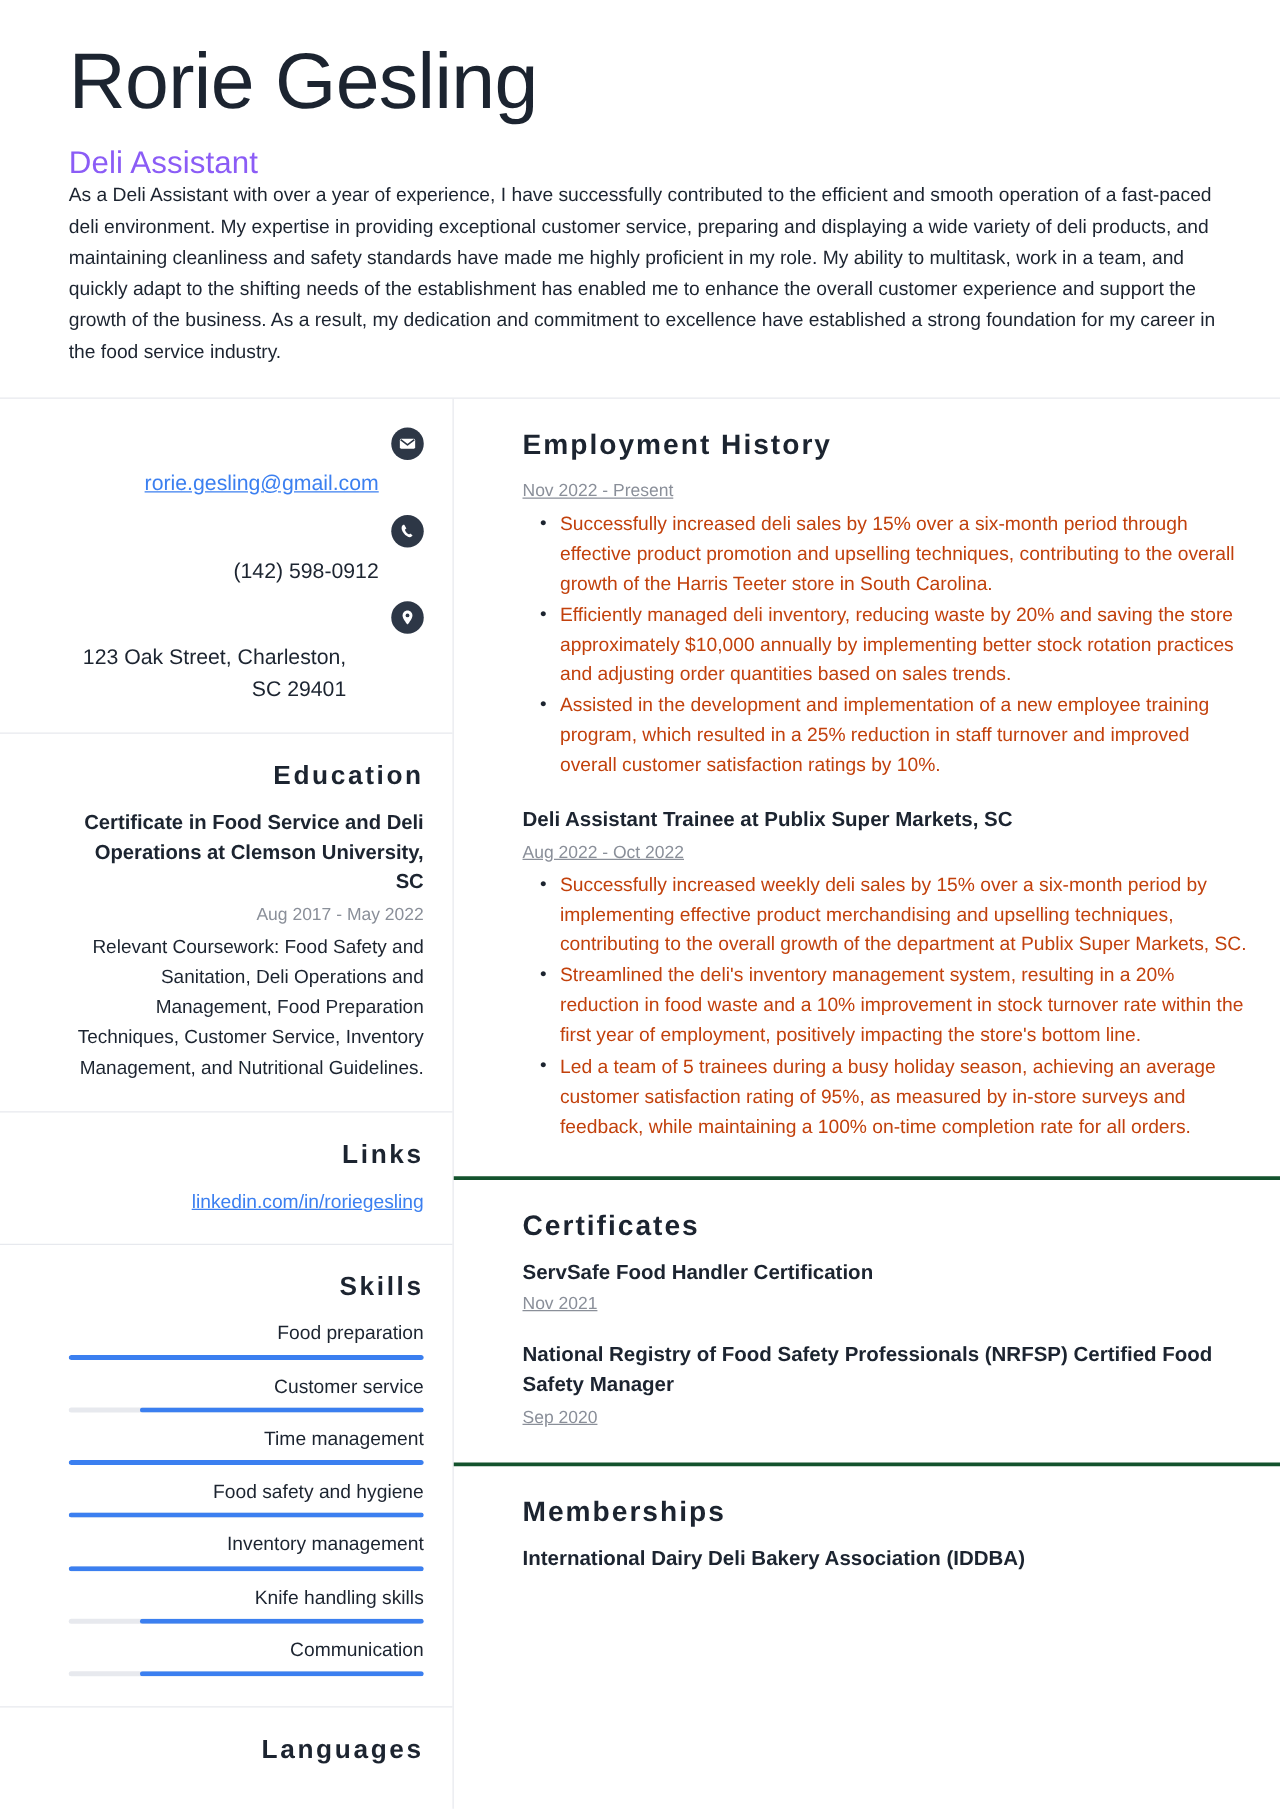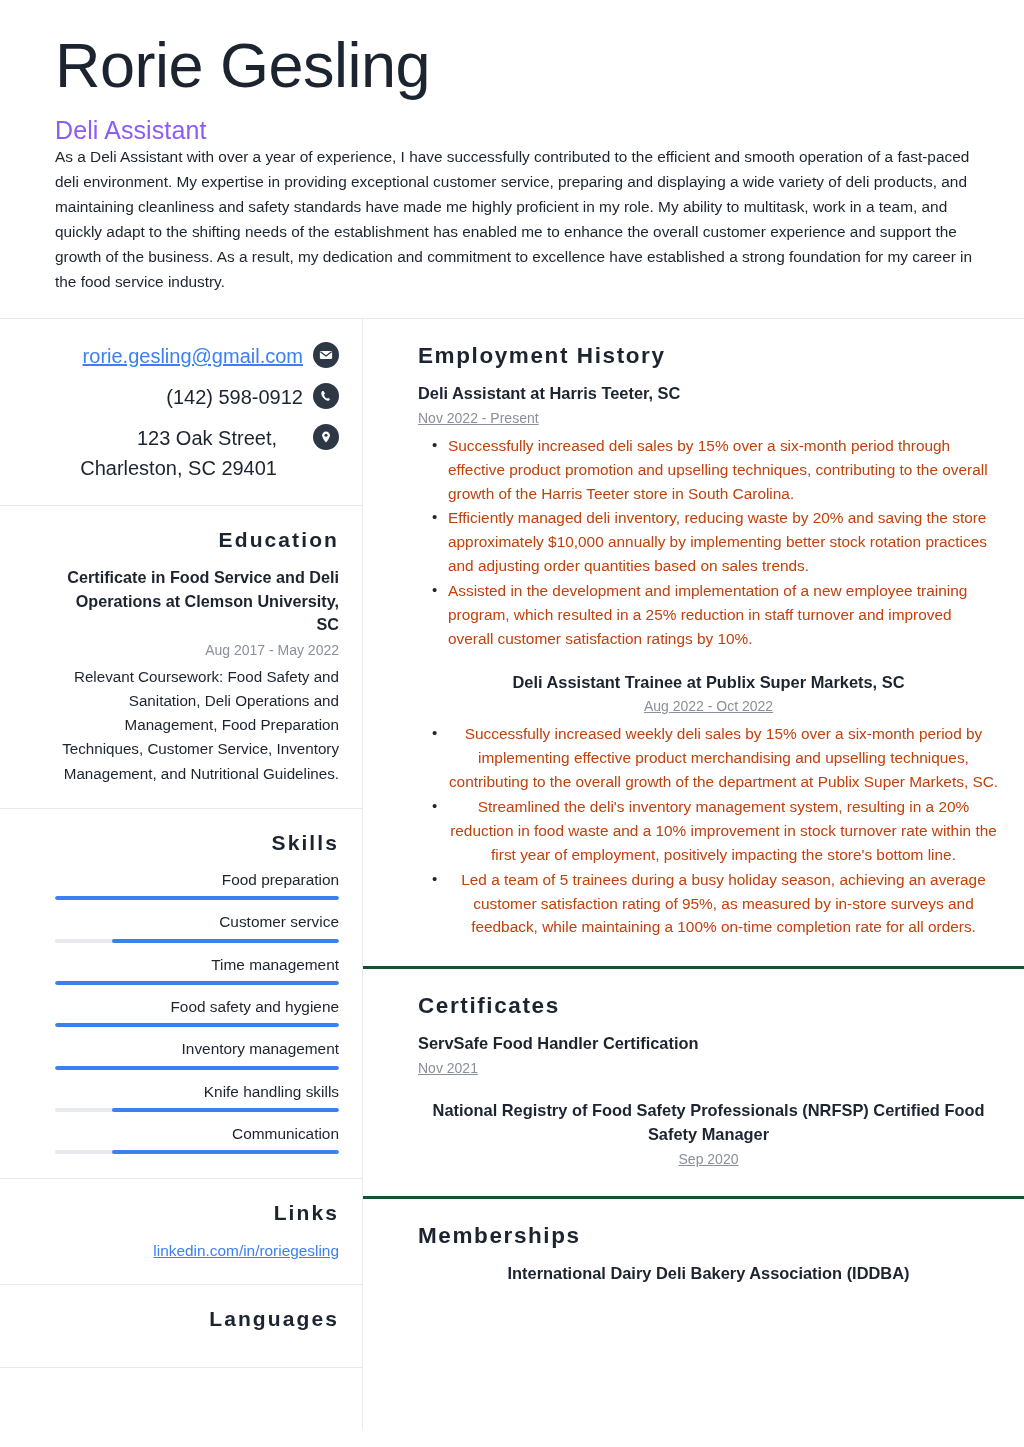--- a/index.html
+++ b/index.html
@@ -88,23 +88,24 @@
   .contact-row {
     display: flex;
     align-items: flex-start;
     justify-content: flex-end;
     gap: 10px;
     margin-bottom: 11px;
   }
   .contact-row:last-child { margin-bottom: 0; gap: 36px; }
 
   .contact-text {
-    font-size: 20px;
+    font-size: 17px;
     line-height: 1.5;
     color: #1c2430;
+    margin-top: 33px;
   }
   a.contact-text, a.link-text {
     color: #3b7ff0;
     text-decoration: underline;
   }
 
   .contact-icon {
     flex: 0 0 auto;
     width: 26px;
     height: 26px;
@@ -177,21 +178,21 @@
   
   .main-heading {
     font-size: 22.5px;
     font-weight: 700;
     letter-spacing: 1.6px;
     color: #1c2430;
     margin-bottom: 13px;
   }
 
   .entry { margin-bottom: 20px; }
-  .entry:last-child { margin-bottom: 0; text-align: center; }
+  .entry:last-child { margin-bottom: 0; }
 
   .entry-title {
     font-size: 16.4px;
     font-weight: 700;
     line-height: 1.45;
     color: #1c2430;
   }
   .entry-date {
     font-size: 14px;
     color: #8a8f99;
@@ -271,87 +272,86 @@
       <section class="side-block">
         <h2 class="side-heading">Education</h2>
         <div>
           <div class="edu-title">Certificate in Food Service and Deli Operations at Clemson University, SC</div>
           <div class="edu-date">Aug 2017 - May 2022</div>
           <div class="edu-desc">Relevant Coursework: Food Safety and Sanitation, Deli Operations and Management, Food Preparation Techniques, Customer Service, Inventory Management, and Nutritional Guidelines.</div>
         </div>
       </section>
 
       <section class="side-block">
-        <h2 class="side-heading">Skills</h2>
-        <div id="skills-list">
-            <div class="skill-item">
-              <div class="skill-label">Food preparation</div>
-              <div class="skill-track">
-                <div class="skill-fill" style="width: 100%; background: rgb(59, 127, 240);"></div>
-              </div>
-            </div>
-            <div class="skill-item">
-              <div class="skill-label">Customer service</div>
-              <div class="skill-track">
-                <div class="skill-fill" style="width: 80%; background: rgb(59, 127, 240);"></div>
-              </div>
-            </div>
-            <div class="skill-item">
-              <div class="skill-label">Time management</div>
-              <div class="skill-track">
-                <div class="skill-fill" style="width: 100%; background: rgb(59, 127, 240);"></div>
-              </div>
-            </div>
-            <div class="skill-item">
-              <div class="skill-label">Food safety and hygiene</div>
-              <div class="skill-track">
-                <div class="skill-fill" style="width: 100%; background: rgb(59, 127, 240);"></div>
-              </div>
-            </div>
-            <div class="skill-item">
-              <div class="skill-label">Inventory management</div>
-              <div class="skill-track">
-                <div class="skill-fill" style="width: 100%; background: rgb(59, 127, 240);"></div>
-              </div>
-            </div>
-            <div class="skill-item">
-              <div class="skill-label">Knife handling skills</div>
-              <div class="skill-track">
-                <div class="skill-fill" style="width: 80%; background: rgb(59, 127, 240);"></div>
-              </div>
-            </div>
-            <div class="skill-item">
-              <div class="skill-label">Communication</div>
-              <div class="skill-track">
-                <div class="skill-fill" style="width: 80%; background: rgb(59, 127, 240);"></div>
-              </div>
-            </div>
-          </div>
-      </section>
-
-      <section class="side-block">
         <h2 class="side-heading">Links</h2>
         <div>
           <a class="link-text" href="#">linkedin.com/in/roriegesling</a>
         </div>
       </section>
 
+      <section class="side-block">
+        <h2 class="side-heading">Skills</h2>
+        <div id="skills-list">
+            <div class="skill-item">
+              <div class="skill-label">Food preparation</div>
+              <div class="skill-track">
+                <div class="skill-fill" style="width: 100%; background: rgb(59, 127, 240);"></div>
+              </div>
+            </div>
+            <div class="skill-item">
+              <div class="skill-label">Customer service</div>
+              <div class="skill-track">
+                <div class="skill-fill" style="width: 80%; background: rgb(59, 127, 240);"></div>
+              </div>
+            </div>
+            <div class="skill-item">
+              <div class="skill-label">Time management</div>
+              <div class="skill-track">
+                <div class="skill-fill" style="width: 100%; background: rgb(59, 127, 240);"></div>
+              </div>
+            </div>
+            <div class="skill-item">
+              <div class="skill-label">Food safety and hygiene</div>
+              <div class="skill-track">
+                <div class="skill-fill" style="width: 100%; background: rgb(59, 127, 240);"></div>
+              </div>
+            </div>
+            <div class="skill-item">
+              <div class="skill-label">Inventory management</div>
+              <div class="skill-track">
+                <div class="skill-fill" style="width: 100%; background: rgb(59, 127, 240);"></div>
+              </div>
+            </div>
+            <div class="skill-item">
+              <div class="skill-label">Knife handling skills</div>
+              <div class="skill-track">
+                <div class="skill-fill" style="width: 80%; background: rgb(59, 127, 240);"></div>
+              </div>
+            </div>
+            <div class="skill-item">
+              <div class="skill-label">Communication</div>
+              <div class="skill-track">
+                <div class="skill-fill" style="width: 80%; background: rgb(59, 127, 240);"></div>
+              </div>
+            </div>
+          </div>
+      </section>
+
       <section class="side-block last">
         <h2 class="side-heading">Languages</h2>
       </section>
 
     </aside>
 
     <main id="main">
 
       <section class="main-block">
         <h2 class="main-heading">Employment History</h2>
         <div id="employment-list">
             <div class="entry">
-              <div class="entry-title">Deli Assistant at Harris Teeter, SC</div>
               <div class="entry-date">Nov 2022 - Present</div>
               <ul class="entry-bullets">
                 <li>Successfully increased deli sales by 15% over a six-month period through effective product promotion and upselling techniques, contributing to the overall growth of the Harris Teeter store in South Carolina.</li>
                 <li>Efficiently managed deli inventory, reducing waste by 20% and saving the store approximately $10,000 annually by implementing better stock rotation practices and adjusting order quantities based on sales trends.</li>
                 <li>Assisted in the development and implementation of a new employee training program, which resulted in a 25% reduction in staff turnover and improved overall customer satisfaction ratings by 10%.</li>
               </ul>
             </div>
             <div class="entry">
               <div class="entry-title">Deli Assistant Trainee at Publix Super Markets, SC</div>
               <div class="entry-date">Aug 2022 - Oct 2022</div>

